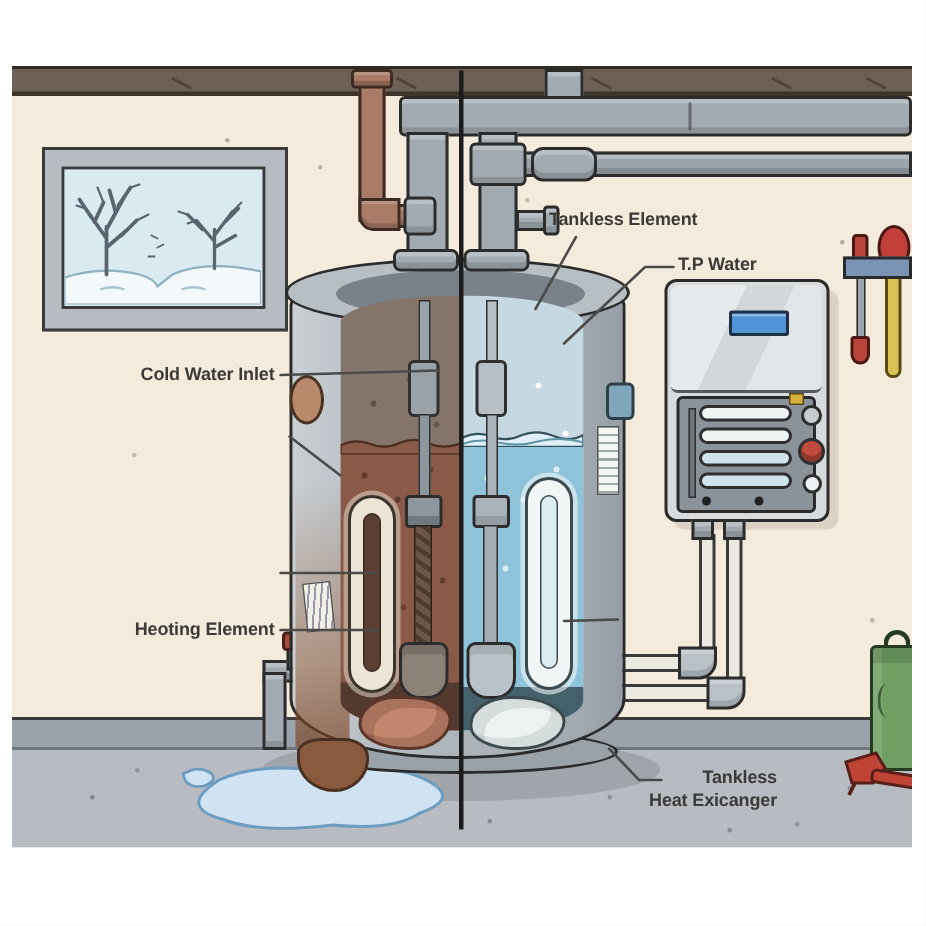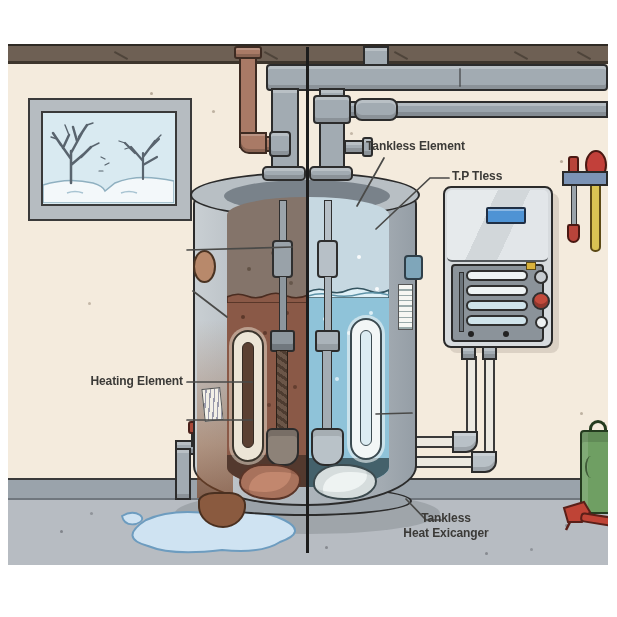--- a/index.html
+++ b/index.html
@@ -225,21 +225,22 @@
        <path d="M193,291 L227,317"></path>
        <path d="M187,382 L252,382"></path>
        <path d="M187,420 L252,420"></path>
        <path d="M384,158 L357,206"></path>
        <path d="M449,178 L430,178 L376,229"></path>
        <path d="M412,413 L376,414"></path>
        <path d="M441,520 L426,520 L406,499"></path>
      </g>
    </svg>
 
-   <div class="lbl" style="left:58px;top:374px;width:125px;text-align:right;">Heating Element</div>
+   <div class="lbl" style="left:58px;top:242px;width:125px;text-align:right;">Cold Water Inlet</div>
+   <div class="lbl" style="left:58px;top:412px;width:125px;text-align:right;">Heoting Element</div>
    <div class="lbl" style="left:366px;top:139px;width:130px;">Tankless Element</div>
-   <div class="lbl" style="left:452px;top:169px;width:80px;">T.P Tless</div>
-   <div class="lbl" style="left:398px;top:511px;width:96px;text-align:center;">Tankless
+   <div class="lbl" style="left:452px;top:169px;width:80px;">T.P Water</div>
+   <div class="lbl" style="left:422px;top:511px;width:96px;text-align:right;">Tankless
 Heat Exicanger</div>
 
   </div>
  </div>
 </div>
 
 </body></html>

